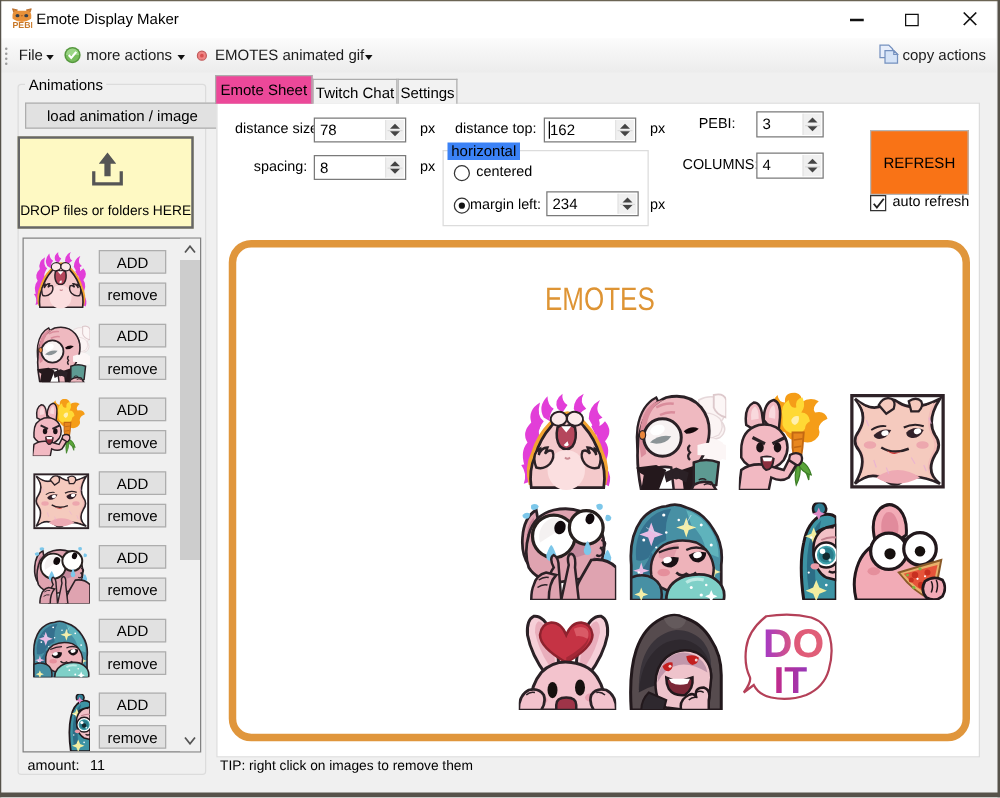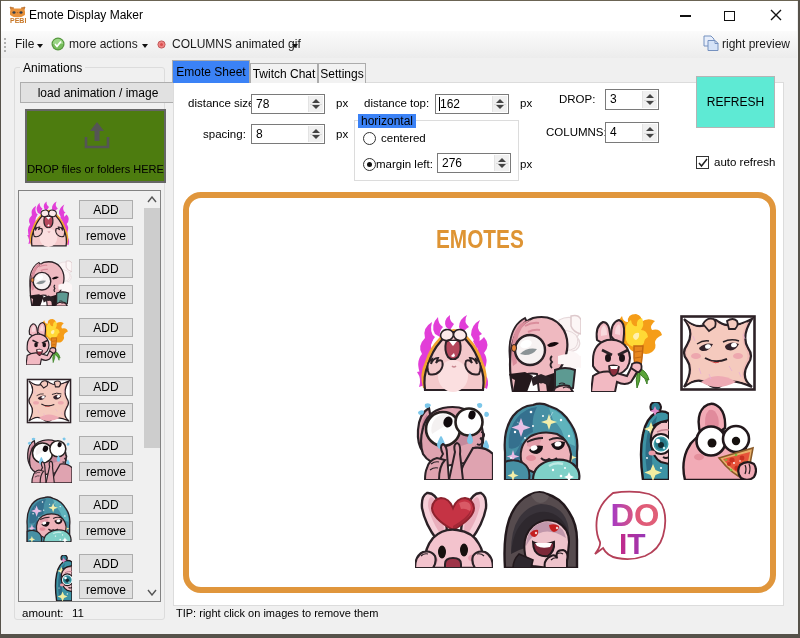--- a/index.html
+++ b/index.html
@@ -69,34 +69,34 @@
     <circle cx="7" cy="7" r="5.3" fill="#77bd5c"></circle>
  <path d="M7 1.7 a5.3 5.3 0 0 1 5.3 5.3 l-10.6 0 a5.3 5.3 0 0 1 5.3 -5.3" fill="#a6dd93" opacity="0.75"></path>
  <path d="M4 7 l2 2.3 L10 4.5" stroke="#fff" stroke-width="1.8" fill="none"></path>
 </svg>
 <div class="tbtxt" style="left:69px">more actions</div>
 <i class="darr" style="left:142px"></i>
 <svg class="abs" style="left:157px;top:40px" width="9" height="9">
     <circle cx="4.5" cy="4.5" r="3.6" fill="#ef8585" stroke="#c25a5a" stroke-width="1"></circle>
     <circle cx="4.5" cy="4.5" r="1.5" fill="#d94f4f"></circle>
   </svg>
-<div class="tbtxt" style="left:172px">COLUMNS animated gif</div>
+<div class="tbtxt" style="left:172px">EMOTES animated gif</div>
 <i class="darr" style="left:292px"></i>
 <svg class="abs" style="left:703px;top:35px" width="17" height="17" viewBox="0 0 17 17">
  <path d="M1 1 h7 l3 3 v7 h-10 Z" fill="#e7eefb" stroke="#7591bf" stroke-width="1"></path>
  <path d="M5 5.5 h7 l3 3 v7 h-10 Z" fill="#d5e3f7" stroke="#7591bf" stroke-width="1"></path>
  <path d="M12 5.5 v3 h3 Z" fill="#fff" stroke="#7591bf" stroke-width="1"></path>
 </svg>
-<div class="tbtxt" style="left:722px">right preview</div>
+<div class="tbtxt" style="left:722px">copy actions</div>
 
 <div class="gbox" style="left:14px;top:67px;width:151px;height:553px"></div>
 <div class="gcap" style="left:20px;top:61px">Animations</div>
 <div class="btn" style="left:20px;top:82px;width:156px;height:21px">load animation / image</div>
 
-<div class="abs" style="left:25px;top:109px;width:141px;height:74px;border:2px solid #666;background:#4d7c0f">
+<div class="abs" style="left:14px;top:109px;width:141px;height:74px;border:2px solid #666;background:#fef9c3">
  <svg style="position:absolute;left:53px;top:8px" width="34" height="34" viewBox="0 0 34 34">
   <path d="M17 3 L24 12 L19.5 12 L19.5 22 L14.5 22 L14.5 12 L10 12 Z" fill="#555"></path>
   <path d="M6 18 V28 H28 V18" fill="none" stroke="#555" stroke-width="2.6"></path>
  </svg>
  <div style="position:absolute;left:0;right:0;top:52px;text-align:center;font-size:11px">DROP files or folders HERE</div>
 </div>
 
 <div class="abs" id="list" style="left:18px;top:190px;width:143px;height:412px;border:1px solid #828282;background:#f0f0f0;overflow:hidden">
 <svg class="abs" style="left:7px;top:10px" width="46" height="46">
       <use href="#em1"></use>
@@ -143,42 +143,42 @@
  <svg style="position:absolute;left:3px;top:398px" width="10" height="7">
       <path d="M1 1 L5 6 L9 1" stroke="#555" stroke-width="1.4" fill="none"></path>
     </svg>
 </div>
 <div class="lbl" style="left:22px;top:607px">amount:</div>
 <div class="lbl" style="left:72px;top:607px">11</div>
 
 <div class="abs" style="left:173px;top:82px;width:611px;height:524px;background:#fff;border:1px solid #dcdcdc"></div>
 <div class="tab" style="left:250px;top:63px;width:68px;height:20px;background:#f2f2f2;border:1px solid #acacac;border-bottom:none">Twitch Chat</div>
 <div class="tab" style="left:318px;top:63px;width:48px;height:20px;background:#f2f2f2;border:1px solid #acacac;border-bottom:none">Settings</div>
-<div class="tab" style="left:172px;top:60px;width:78px;height:23px;background:#3b82f6;border:1px solid #acacac;border-bottom:none">Emote Sheet</div>
+<div class="tab" style="left:172px;top:60px;width:78px;height:23px;background:#ec4899;border:1px solid #acacac;border-bottom:none">Emote Sheet</div>
 
 <div class="lbl" style="left:188px;top:97px">distance size:</div>
 <div class="numin" style="left:251px;top:94px;width:74px;height:20px">
     <span>78</span>
     <div class="spin">
       <i class="up"></i>
       <i class="dn"></i>
     </div>
   </div>
 <div class="lbl" style="left:336px;top:97px">px</div>
 <div class="lbl" style="left:364px;top:97px">distance top:</div>
 <div class="numin" style="left:435px;top:94px;width:74px;height:20px">
     <i style="position:absolute;left:3px;top:2px;bottom:2px;width:1px;background:#000"></i>
     <span>162</span>
     <div class="spin">
       <i class="up"></i>
       <i class="dn"></i>
     </div>
   </div>
 <div class="lbl" style="left:520px;top:97px">px</div>
-<div class="lbl" style="left:559px;top:93px">DROP:</div>
+<div class="lbl" style="left:559px;top:93px">PEBI:</div>
 <div class="numin" style="left:605px;top:89px;width:54px;height:21px">
     <span>3</span>
     <div class="spin">
       <i class="up"></i>
       <i class="dn"></i>
     </div>
   </div>
 
 <div class="lbl" style="left:203px;top:128px">spacing:</div>
 <div class="numin" style="left:251px;top:124px;width:74px;height:20px">
@@ -198,38 +198,38 @@
     </div>
   </div>
 
 <div class="gbox" style="left:354px;top:120px;width:165px;height:61px;border-radius:0"></div>
 <div class="gcap" style="left:358px;top:114px;background:#3b82f6">horizontal</div>
 <div class="radio" style="left:363px;top:132px"></div>
 <div class="lbl" style="left:381px;top:132px">centered</div>
 <div class="radio sel" style="left:363px;top:158px"></div>
 <div class="lbl" style="left:376px;top:158px">margin left:</div>
 <div class="numin" style="left:437px;top:153px;width:74px;height:20px">
-    <span>276</span>
+    <span>234</span>
     <div class="spin">
       <i class="up"></i>
       <i class="dn"></i>
     </div>
   </div>
 <div class="lbl" style="left:520px;top:158px">px</div>
 
-<div class="btn" style="left:696px;top:76px;width:79px;height:52px;background:#5eead4;border-color:#b5b5b5">REFRESH</div>
+<div class="btn" style="left:696px;top:104px;width:79px;height:52px;background:#f97316;border-color:#b5b5b5">REFRESH</div>
 <div class="abs" style="left:696px;top:156px;width:13px;height:13px;border:1px solid #333;background:#fff">
  <svg style="position:absolute;left:0px;top:0px" width="12" height="12">
       <path d="M2 6 L4.5 9 L10 2" stroke="#222" stroke-width="1.5" fill="none"></path>
     </svg>
 </div>
 <div class="lbl" style="left:714px;top:156px">auto refresh</div>
 
 <div class="abs" style="left:183px;top:192px;width:593px;height:401px;border:6px solid #e0963c;border-radius:18px;background:#fff"></div>
-<div class="abs" style="left:380px;top:224px;width:200px;text-align:center;font-size:26px;font-weight:bold;color:#de9434;letter-spacing:0px"><span style="display:inline-block;transform:scaleX(0.8)">EMOTES</span></div>
+<div class="abs" style="left:380px;top:224px;width:200px;text-align:center;font-size:26px;font-weight:normal;color:#de9434;letter-spacing:0px"><span style="display:inline-block;transform:scaleX(0.8)">EMOTES</span></div>
 <div class="lbl" style="left:176px;top:607px;font-size:11px">TIP: right click on images to remove them</div>
 
 <svg width="0" height="0" style="position:absolute">
     <defs id="emdefs">
 <symbol id="em1" viewBox="0 0 78 78">
 <g fill="#e23ed8">
  <path d="M6 62 Q0 48 7 40 Q2 32 10 24 Q7 14 17 8 Q14 19 20 23 Q13 31 18 39 Q11 47 17 57 Z"></path>
  <path d="M20 20 Q15 11 23 3 Q23 10 28 13 Q24 17 25 23 Z"></path>
  <path d="M31 13 Q28 6 35 1 Q34 7 39 10 L35 16 Z"></path>
  <path d="M44 13 Q44 5 52 1 Q48 8 54 13 Q48 16 48 21 Z"></path>

